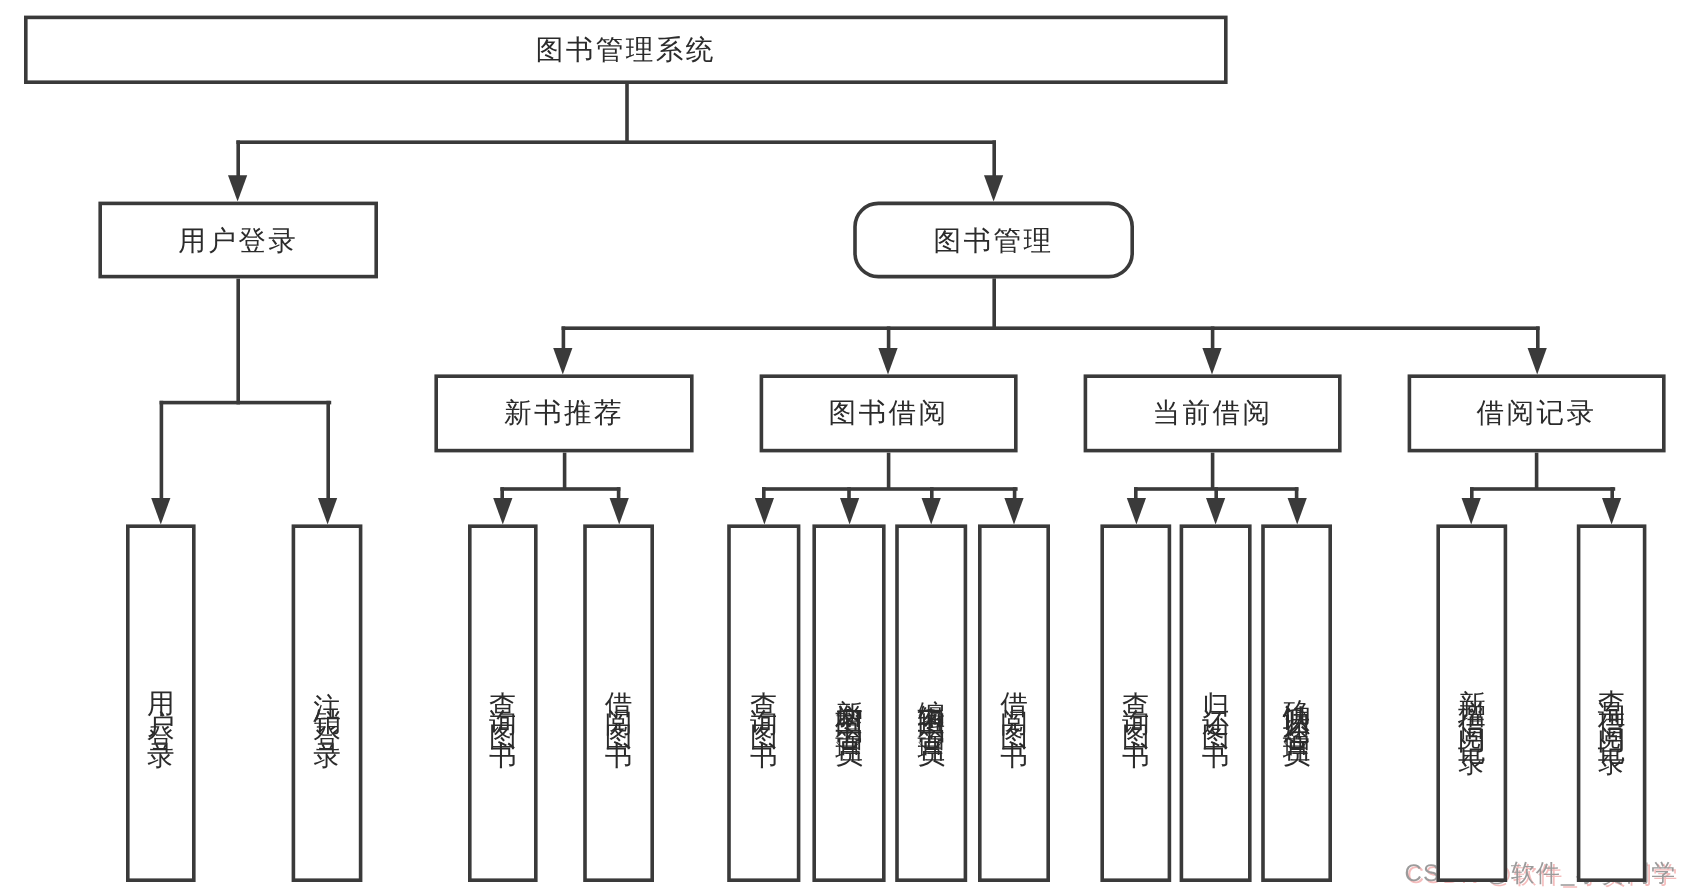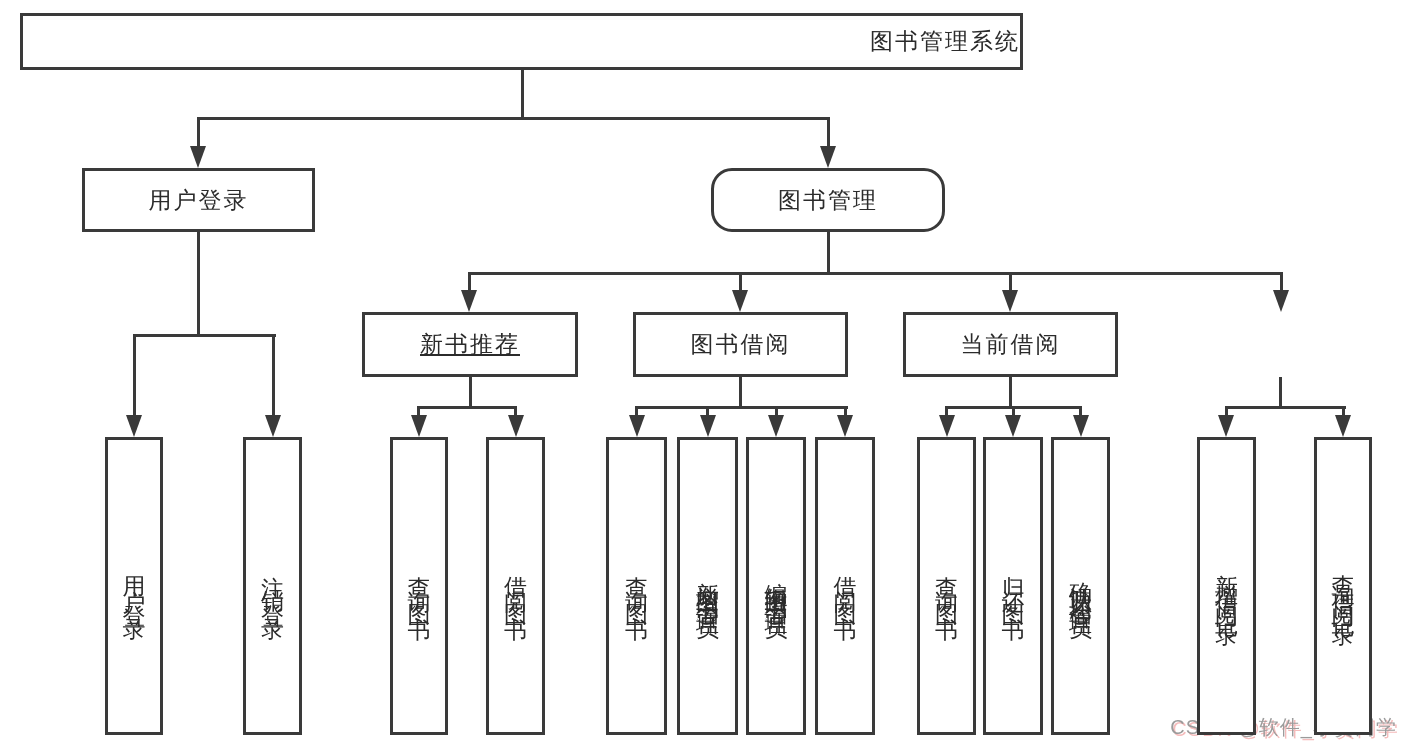--- a/index.html
+++ b/index.html
@@ -78,37 +78,40 @@
     <div class="arrow" style="left: 507.5px; top: 415px;"></div>
     <div class="arrow" style="left: 628.5px; top: 415px;"></div>
     <div class="arrow" style="left: 699.5px; top: 415px;"></div>
     <div class="arrow" style="left: 768px; top: 415px;"></div>
     <div class="arrow" style="left: 837px; top: 415px;"></div>
     <div class="arrow" style="left: 938.5px; top: 415px;"></div>
     <div class="arrow" style="left: 1005px; top: 415px;"></div>
     <div class="arrow" style="left: 1072.5px; top: 415px;"></div>
     <div class="arrow" style="left: 1218px; top: 415px;"></div>
     <div class="arrow" style="left: 1335px; top: 415px;"></div>
-    <div class="node" style="left: 20px; top: 13px; width: 1003px; height: 57px; justify-content: flex-end;">
+    <div class="node" style="left: 20px; top: 13px; width: 1003px; height: 57px;">
       <span class="lbl">图书管理系统</span>
     </div>
     <div class="node" style="left: 82px; top: 168px; width: 233px; height: 64px;">
       <span class="lbl">用户登录</span>
     </div>
     <div class="node" style="left: 711px; top: 168px; width: 234px; height: 64px; border-radius: 21px;">
       <span class="lbl">图书管理</span>
     </div>
-    <div class="node" style="left: 362px; top: 312px; width: 216px; height: 65px; text-decoration: underline;">
+    <div class="node" style="left: 362px; top: 312px; width: 216px; height: 65px;">
       <span class="lbl">新书推荐</span>
     </div>
     <div class="node" style="left: 903px; top: 312px; width: 215px; height: 65px;">
       <span class="lbl">当前借阅</span>
     </div>
     <div class="node" style="left: 633px; top: 312px; width: 215px; height: 65px;">
       <span class="lbl">图书借阅</span>
+    </div>
+    <div class="node" style="left: 1173px; top: 312px; width: 215px; height: 65px;">
+      <span class="lbl">借阅记录</span>
     </div>
     <div class="node vertical" style="left: 105px; top: 437px; width: 58px; height: 298px;">
       <span class="lbl">用户登录</span>
     </div>
     <div class="node vertical" style="left: 243px; top: 437px; width: 59px; height: 298px;">
       <span class="lbl">注销登录</span>
     </div>
     <div class="node vertical" style="left: 390px; top: 437px; width: 58px; height: 298px;">
       <span class="lbl">查询图书</span>
     </div>

